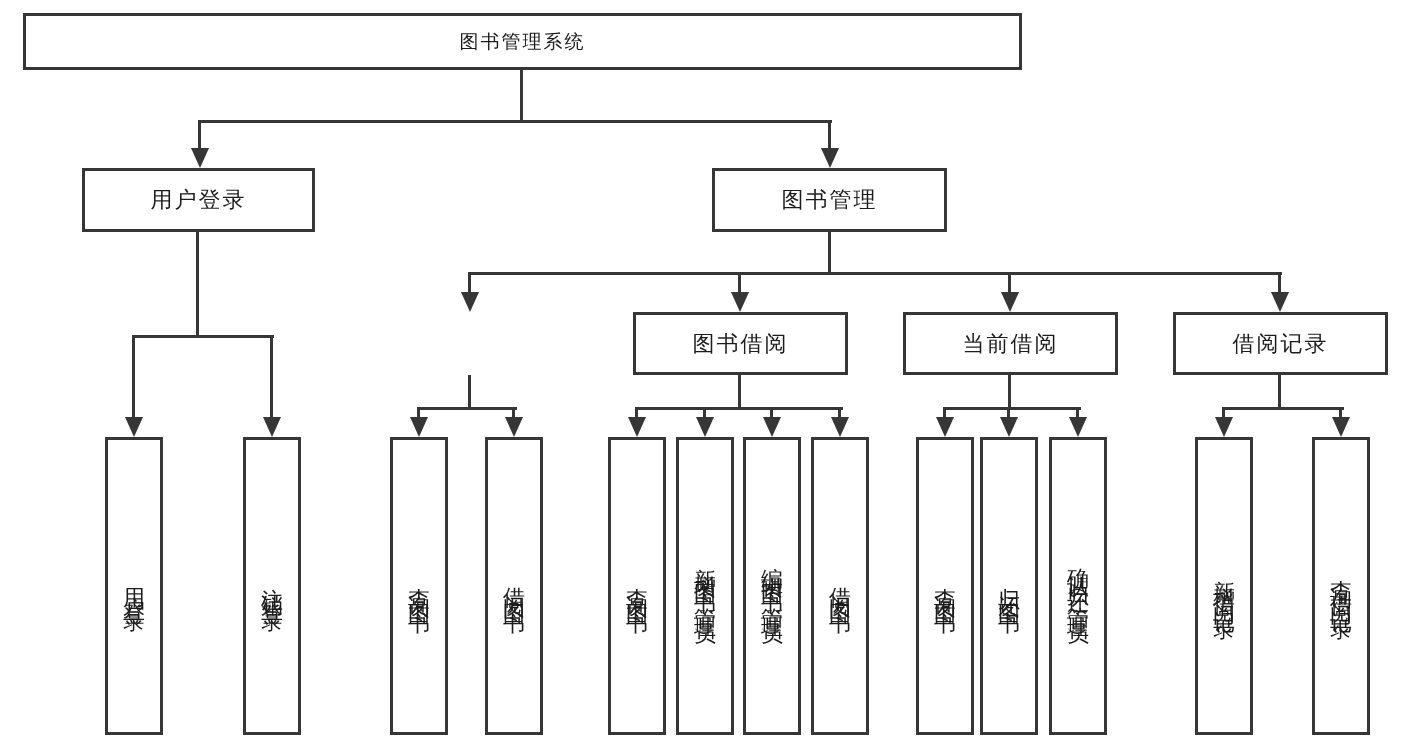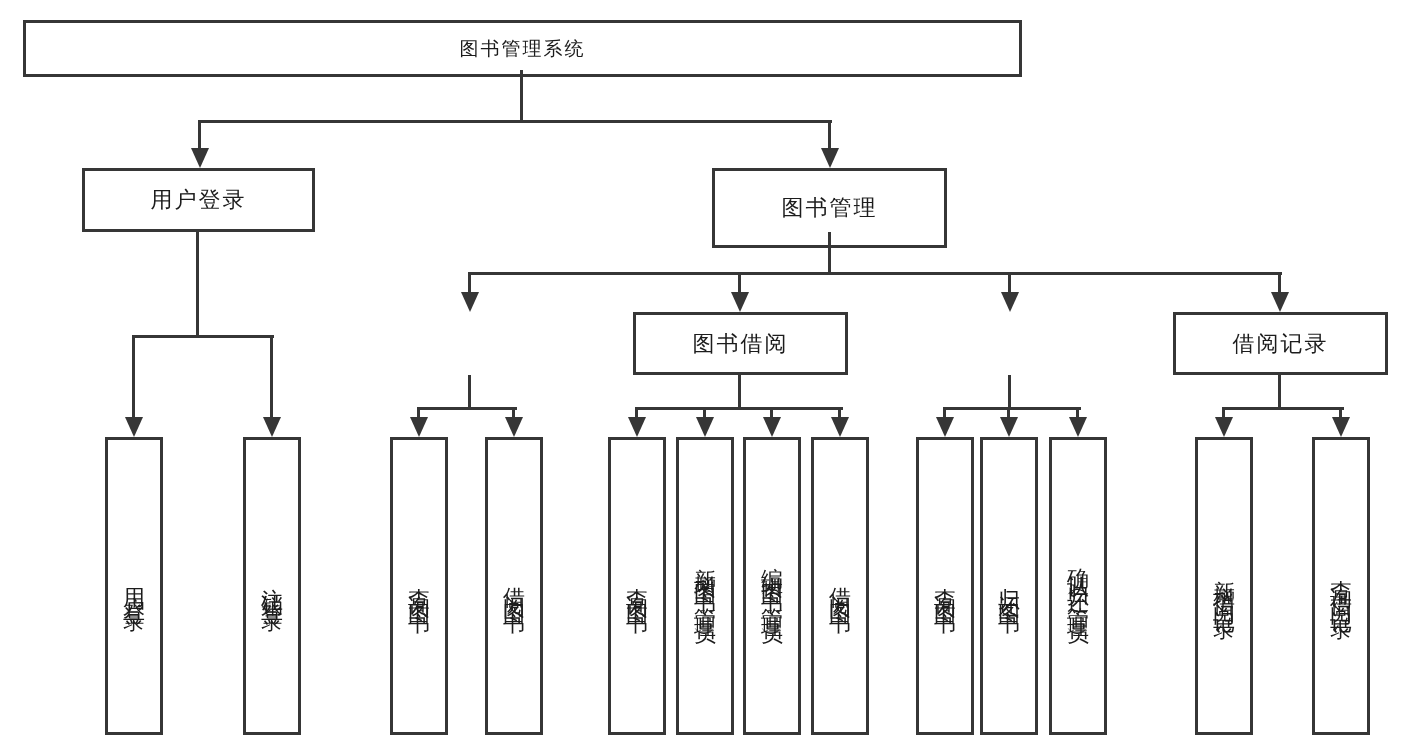--- a/index.html
+++ b/index.html
@@ -5,21 +5,21 @@
   html,body{margin:0;padding:0;background:#ffffff;}
   .stage{
     position:relative;width:1405px;height:747px;background:#ffffff;
     font-family:"DejaVu Sans","Liberation Sans",sans-serif;overflow:hidden;
   }
   .box{
     position:absolute;box-sizing:border-box;border:3px solid #363636;background:#ffffff;
     display:flex;align-items:center;justify-content:center;color:#1c1c1c;
   }
   .hbox{font-size:22px;letter-spacing:2px;}
-  .rootbox{font-size:19px;letter-spacing:2px;margin-top:7px;}
+  .rootbox{font-size:19px;letter-spacing:2px;}
   .vbox{
     writing-mode:vertical-rl;text-orientation:mixed;
     font-size:22px;letter-spacing:8px;line-height:1;
   }
   .vline{position:absolute;width:3px;background:#363636;}
   .hline{position:absolute;height:3px;background:#363636;}
   .arrow{
     position:absolute;width:0;height:0;
     border-left:9px solid transparent;border-right:9px solid transparent;
     border-top:20px solid #363636;
@@ -42,21 +42,21 @@
   <div class="vline" style="left:520px;top:70px;height:52px;"></div>
   <div class="hline" style="left:198px;top:120px;width:634px;"></div>
   <div class="vline" style="left:198px;top:120px;height:30px;"></div>
   <div class="arrow" style="left:191px;top:148px;"></div>
   <div class="vline" style="left:828px;top:120px;height:30px;"></div>
   <div class="arrow" style="left:821px;top:148px;"></div>
 
   <div class="box hbox" style="left:82px;top:168px;width:233px;height:64px;">
     <span>用户登录</span>
   </div>
-  <div class="box hbox" style="left:712px;top:168px;width:235px;height:80px;">
+  <div class="box hbox" style="left:712px;top:168px;width:235px;height:64px;">
     <span>图书管理</span>
   </div>
 
   <div class="vline" style="left:196px;top:232px;height:103px;"></div>
   <div class="hline" style="left:132px;top:335px;width:142px;"></div>
   <div class="vline" style="left:132px;top:335px;height:84px;"></div>
   <div class="arrow" style="left:125px;top:417px;"></div>
   <div class="vline" style="left:270px;top:335px;height:84px;"></div>
   <div class="arrow" style="left:263px;top:417px;"></div>
 
@@ -66,20 +66,23 @@
   <div class="arrow" style="left:461px;top:292px;"></div>
   <div class="vline" style="left:738px;top:272px;height:22px;"></div>
   <div class="arrow" style="left:731px;top:292px;"></div>
   <div class="vline" style="left:1008px;top:272px;height:22px;"></div>
   <div class="arrow" style="left:1001px;top:292px;"></div>
   <div class="vline" style="left:1278px;top:272px;height:22px;"></div>
   <div class="arrow" style="left:1271px;top:292px;"></div>
 
   <div class="box hbox" style="left:633px;top:312px;width:215px;height:63px;">
     <span>图书借阅</span>
+  </div>
+  <div class="box hbox" style="left:903px;top:312px;width:215px;height:63px;">
+    <span>当前借阅</span>
   </div>
   <div class="box hbox" style="left:1173px;top:312px;width:215px;height:63px;">
     <span>借阅记录</span>
   </div>
 
   <div class="vline" style="left:468px;top:375px;height:32px;"></div>
   <div class="hline" style="left:417px;top:407px;width:100px;"></div>
   <div class="vline" style="left:417px;top:407px;height:14px;"></div>
   <div class="arrow" style="left:410px;top:417px;"></div>
   <div class="vline" style="left:512px;top:407px;height:14px;"></div>

